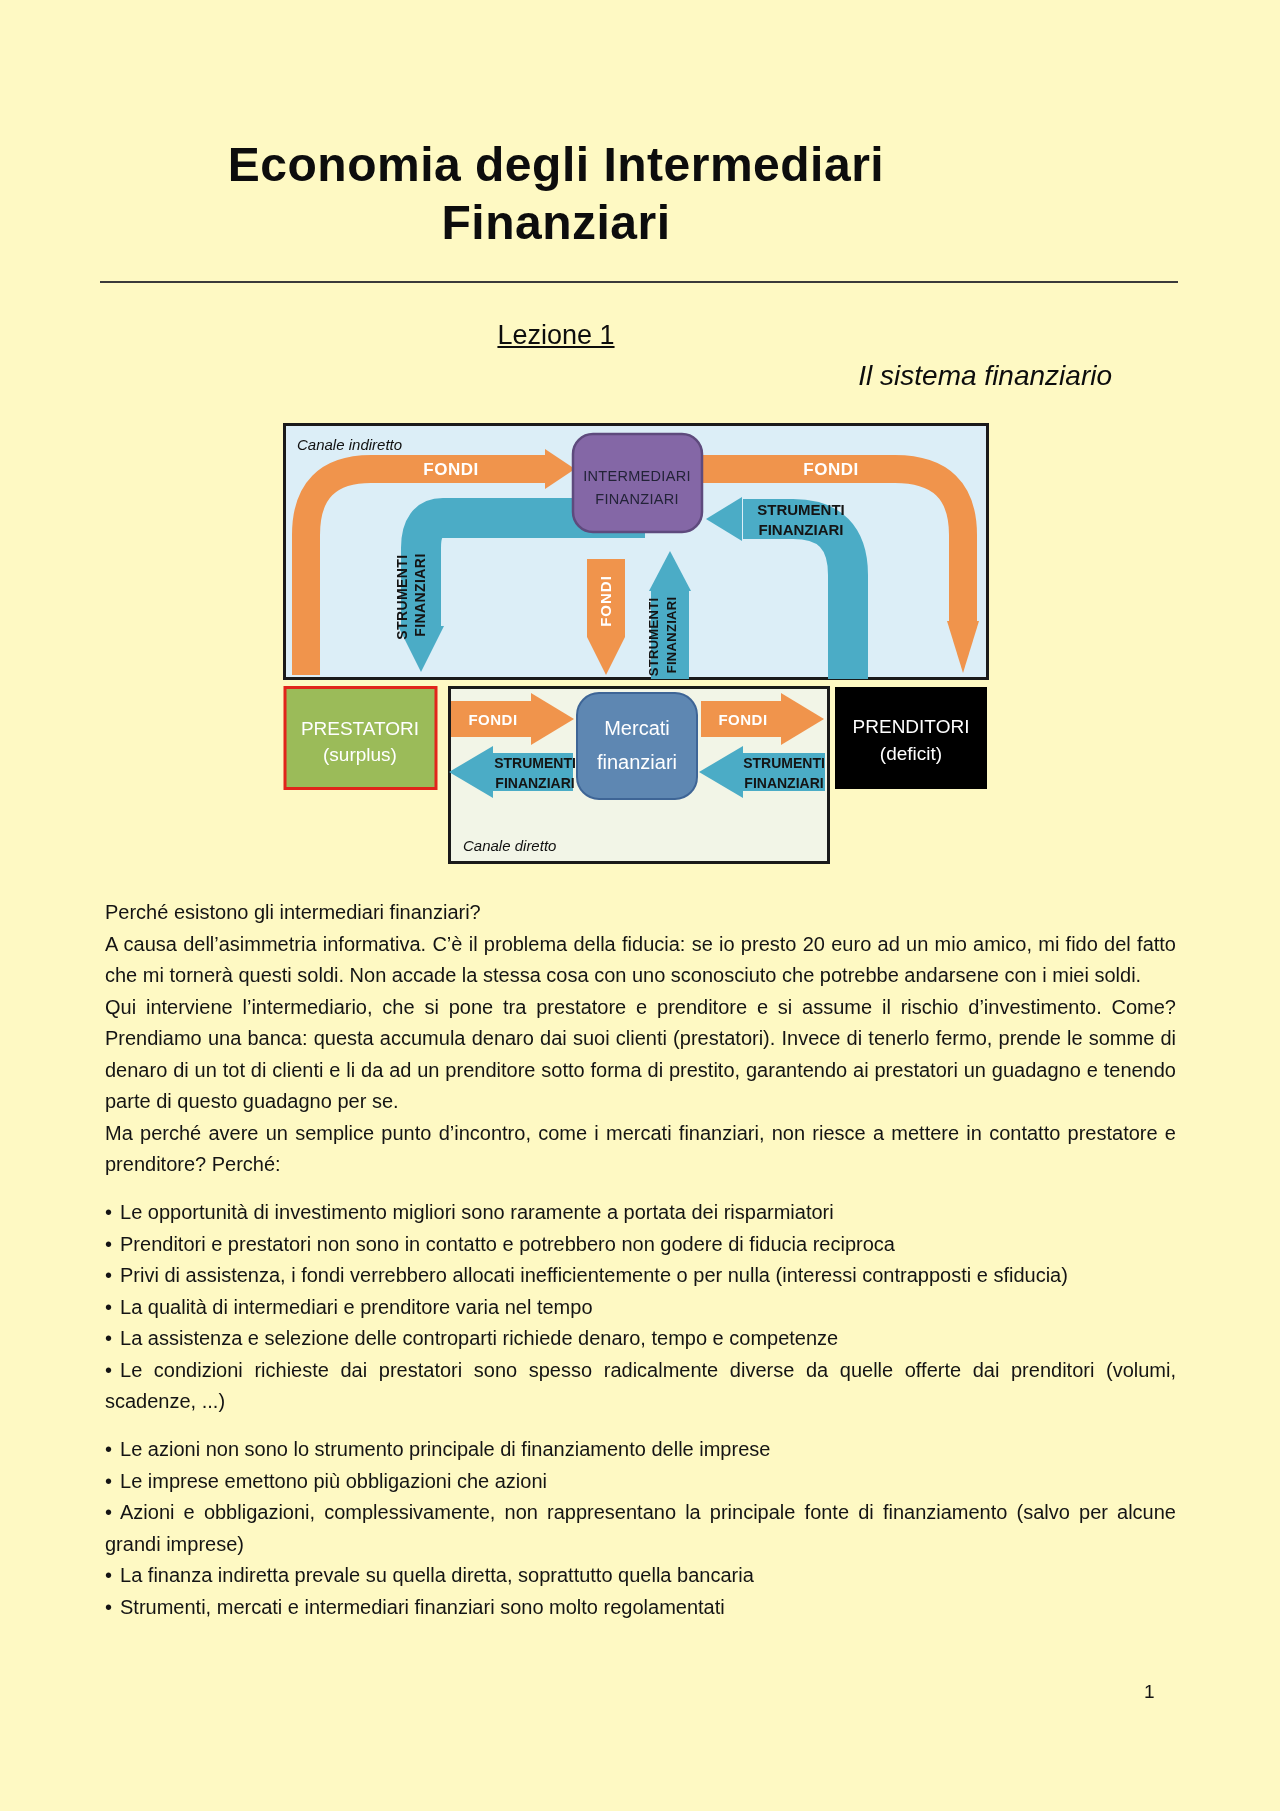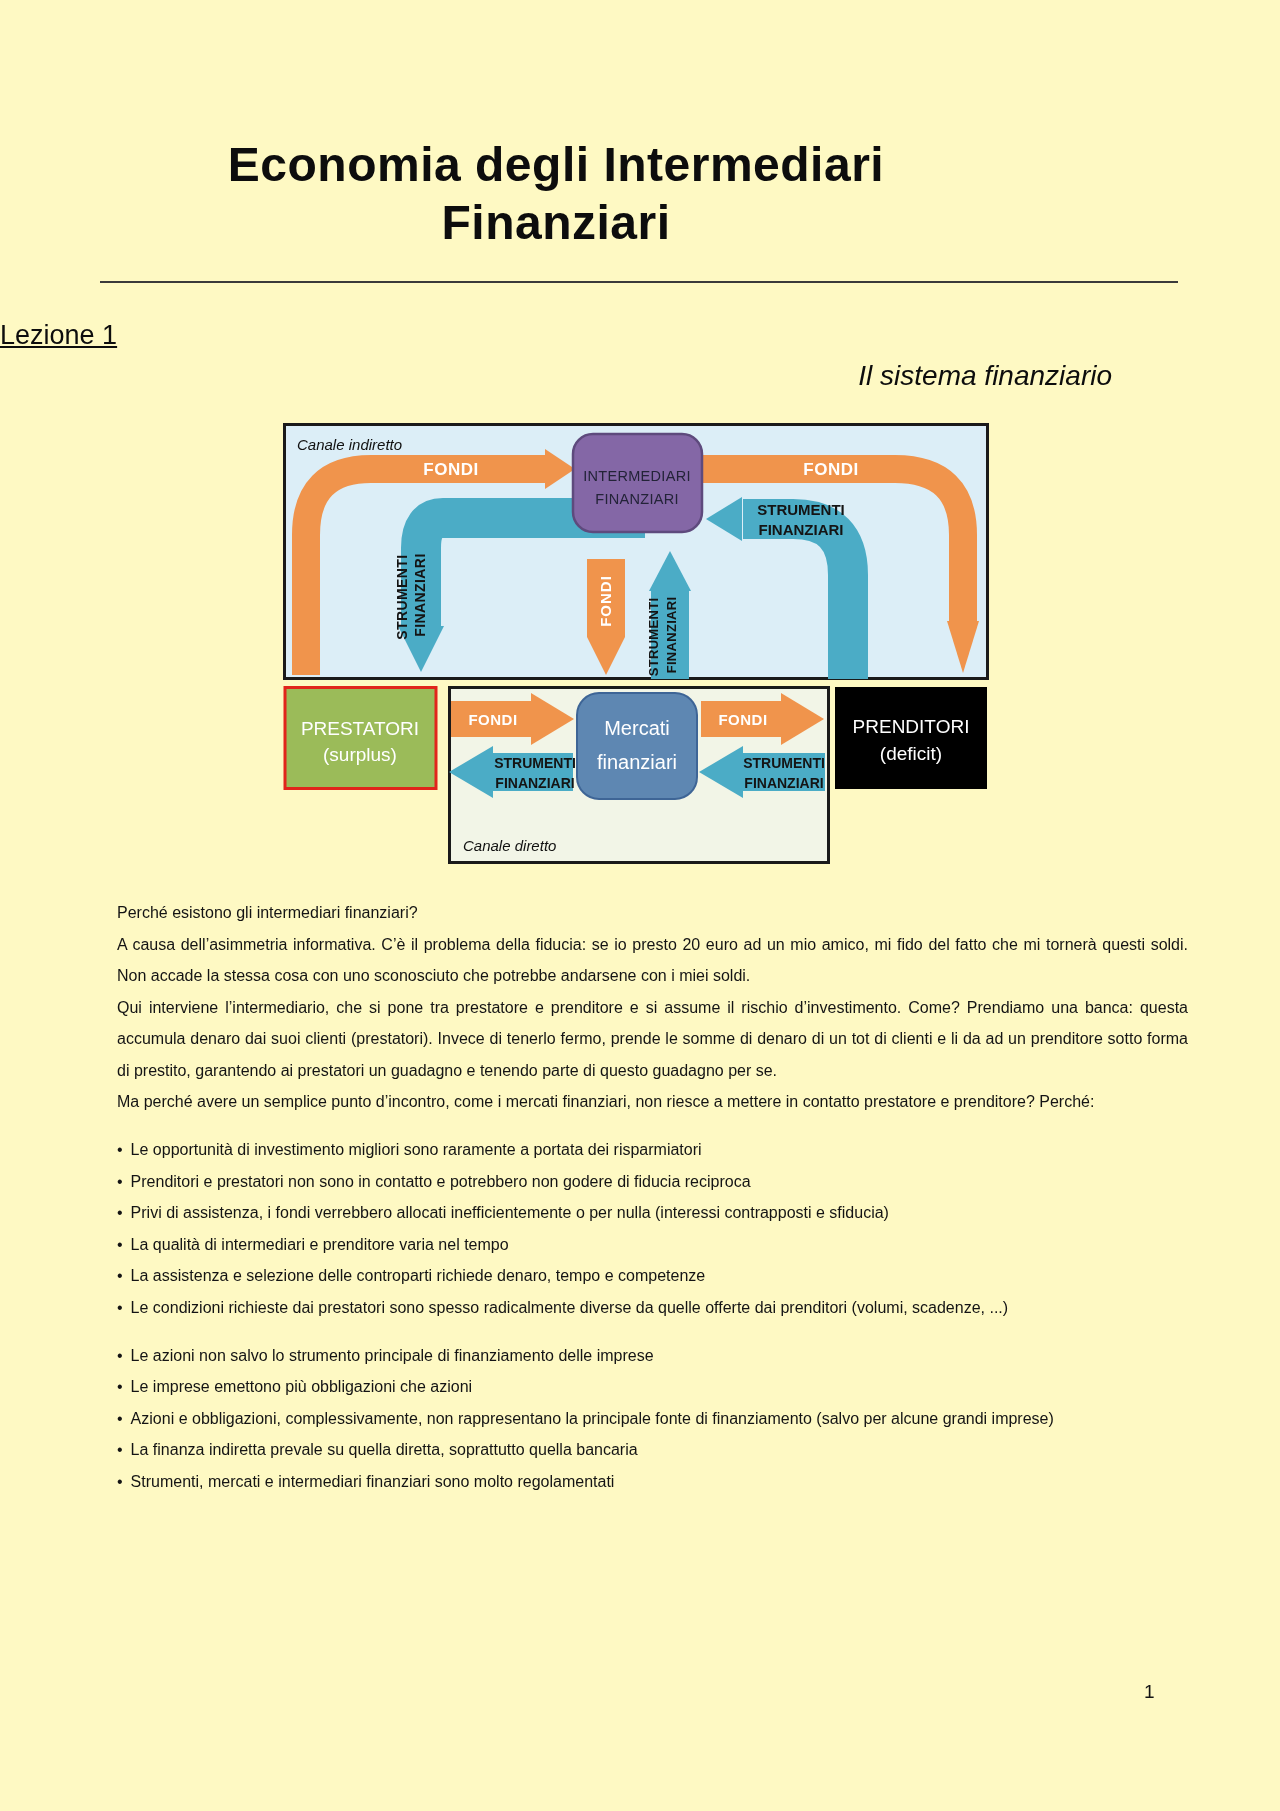--- a/index.html
+++ b/index.html
@@ -19,21 +19,21 @@
   }
   .doc-title{
     font-size:48px;line-height:58px;font-weight:700;
     color:#0d0d0d;letter-spacing:0.5px;
   }
   .title-rule{
     position:absolute;left:100px;top:281px;width:1078px;height:2px;
     background:#3b3b3b;
   }
   .lesson{
-    position:absolute;left:0;top:320px;width:1112px;text-align:left;
+    position:absolute;left:0;top:320px;width:1112px;text-align:center;
     font-size:27px;text-decoration:underline;color:#0d0d0d;
   }
   .subtitle{
     position:absolute;left:0;top:360px;width:1112px;text-align:right;
     font-size:28px;font-style:italic;color:#0d0d0d;
   }
   
   .diagram{position:absolute;left:283px;top:423px;}
   .diagram text{font-family:"Liberation Sans",sans-serif;}
   .it-lbl{font-style:italic;font-size:15px;fill:#111;}
@@ -42,22 +42,22 @@
   .stru-lbl{font-weight:bold;font-size:15px;fill:#141414;text-anchor:middle;}
   .stru-lbl-sm{font-weight:bold;font-size:14px;fill:#141414;text-anchor:middle;}
   .stru-rot{font-weight:bold;font-size:14px;fill:#141414;text-anchor:middle;letter-spacing:0.4px;}
   .stru-rot-sm{font-weight:bold;font-size:13px;fill:#141414;text-anchor:middle;letter-spacing:0.3px;}
   .fondi-rot{font-weight:bold;font-size:15px;fill:#ffffff;text-anchor:middle;letter-spacing:1px;}
   .int-lbl{font-size:14.5px;fill:#232338;text-anchor:middle;letter-spacing:0.3px;}
   .white-box-lbl{font-size:19px;fill:#ffffff;text-anchor:middle;}
   .mercati-lbl{font-size:20px;fill:#ffffff;text-anchor:middle;}
   
   .body-text{
-    position:absolute;left:117px;top:897px;width:1071px;
-    font-size:16px;line-height:31.5px;text-align:justify;color:#141414;
+    position:absolute;left:105px;top:897px;width:1071px;
+    font-size:20px;line-height:31.5px;text-align:justify;color:#141414;
   }
   .body-text p{margin:0;padding:0;}
   .blist{margin-top:16.5px;}
   .bullet-item .bch{margin-right:8px;}
   .page-number{
     position:absolute;left:1144px;top:1681px;
     font-size:19px;color:#141414;
   }
 </style>
 </head>
@@ -158,21 +158,21 @@
     <div class="blist">
       <p class="bullet-item"><span class="bch">•</span><span>Le opportunità di investimento migliori sono raramente a portata dei risparmiatori</span></p>
       <p class="bullet-item"><span class="bch">•</span><span>Prenditori e prestatori non sono in contatto e potrebbero non godere di fiducia reciproca</span></p>
       <p class="bullet-item"><span class="bch">•</span><span>Privi di assistenza, i fondi verrebbero allocati inefficientemente o per nulla (interessi contrapposti e sfiducia)</span></p>
       <p class="bullet-item"><span class="bch">•</span><span>La qualità di intermediari e prenditore varia nel tempo</span></p>
       <p class="bullet-item"><span class="bch">•</span><span>La assistenza e selezione delle controparti richiede denaro, tempo e competenze</span></p>
       <p class="bullet-item"><span class="bch">•</span><span>Le condizioni richieste dai prestatori sono spesso radicalmente diverse da quelle offerte dai prenditori (volumi, scadenze, ...)</span></p>
     </div>
 
     <div class="blist">
-      <p class="bullet-item"><span class="bch">•</span><span>Le azioni non salvo lo strumento principale di finanziamento delle imprese</span></p>
+      <p class="bullet-item"><span class="bch">•</span><span>Le azioni non sono lo strumento principale di finanziamento delle imprese</span></p>
       <p class="bullet-item"><span class="bch">•</span><span>Le imprese emettono più obbligazioni che azioni</span></p>
       <p class="bullet-item"><span class="bch">•</span><span>Azioni e obbligazioni, complessivamente, non rappresentano la principale fonte di finanziamento (salvo per alcune grandi imprese)</span></p>
       <p class="bullet-item"><span class="bch">•</span><span>La finanza indiretta prevale su quella diretta, soprattutto quella bancaria</span></p>
       <p class="bullet-item"><span class="bch">•</span><span>Strumenti, mercati e intermediari finanziari sono molto regolamentati</span></p>
     </div>
   </div>
 
   <div class="page-number">1</div>
 
 </div>

